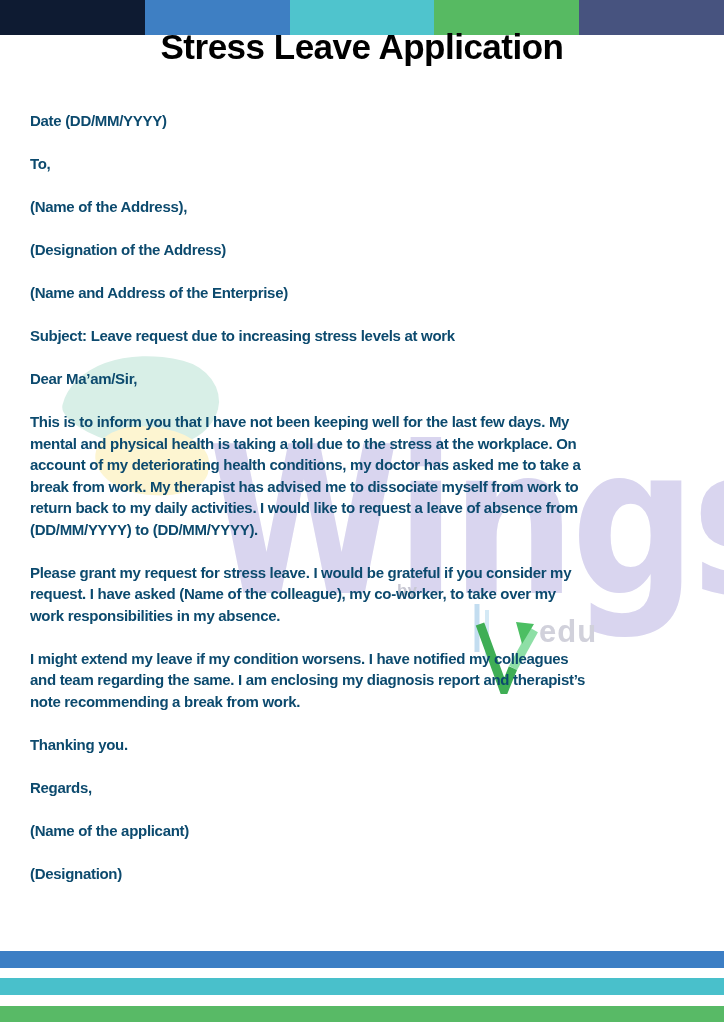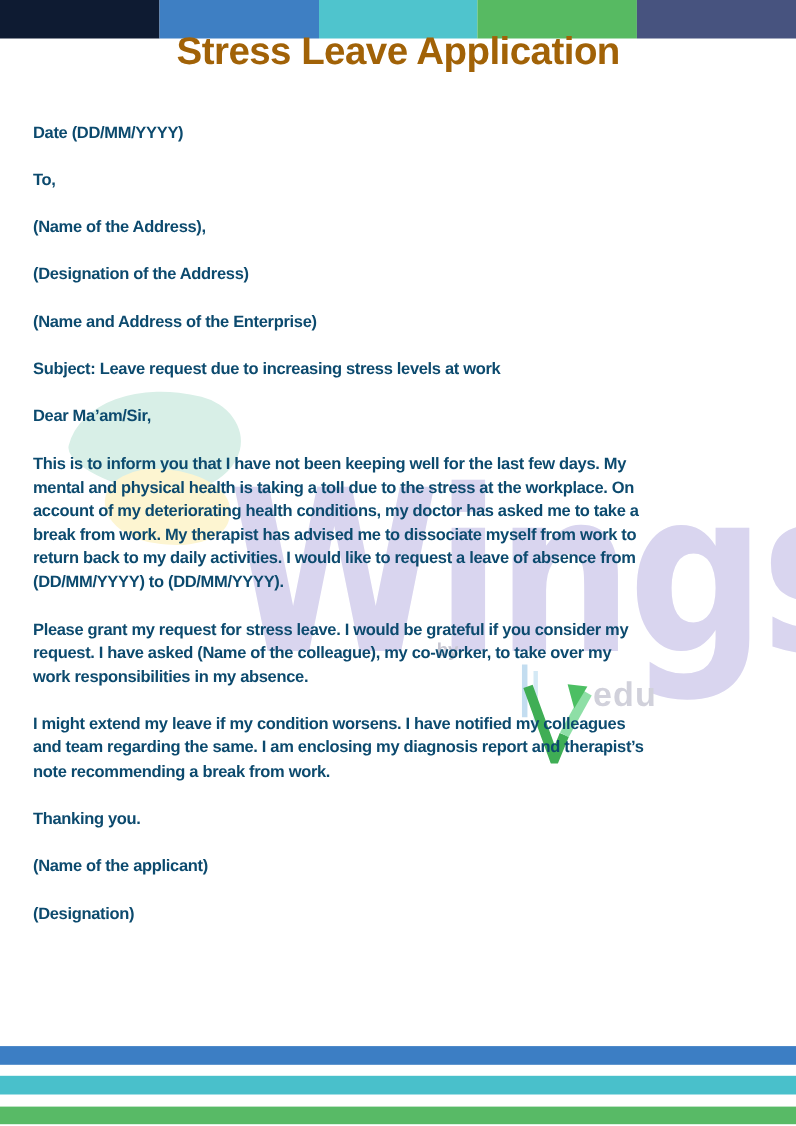--- a/index.html
+++ b/index.html
@@ -16,21 +16,21 @@
     display:flex;
   }
   .topbar .seg{flex:1 1 20%;height:100%;}
   
   .doc-title{
     position:relative;z-index:2;
     margin:26px 0 42px 0;
     text-align:center;
     font-size:35px;line-height:42px;
     font-weight:800;letter-spacing:-0.5px;
-    color:#a16207;
+    color:#000000;
   }
   
   .letter{
     position:relative;z-index:2;
     margin-left:30px;
     width:646px;
     color:#0c4a6e;
     font-size:15px;font-weight:700;
     letter-spacing:-0.3px;
     line-height:21.5px;
@@ -125,20 +125,21 @@
 break from work. My therapist has advised me to dissociate myself from work to
 return back to my daily activities. I would like to request a leave of absence from
 (DD/MM/YYYY) to (DD/MM/YYYY).</p>
     <p>Please grant my request for stress leave. I would be grateful if you consider my
 request. I have asked (Name of the colleague), my co-worker, to take over my
 work responsibilities in my absence.</p>
     <p>I might extend my leave if my condition worsens. I have notified my colleagues
 and team regarding the same. I am enclosing my diagnosis report and therapist’s
 note recommending a break from work.</p>
     <p>Thanking you.</p>
+    <p>Regards,</p>
     <p>(Name of the applicant)</p>
     <p>(Designation)</p>
   </div>
 
   <div class="stripe stripe-1" style="background-color: rgb(60, 126, 196);"></div>
   <div class="stripe stripe-2" style="background-color: rgb(73, 192, 203);"></div>
   <div class="stripe stripe-3" style="background-color: rgb(88, 186, 102);"></div>
 
 </div>
 

